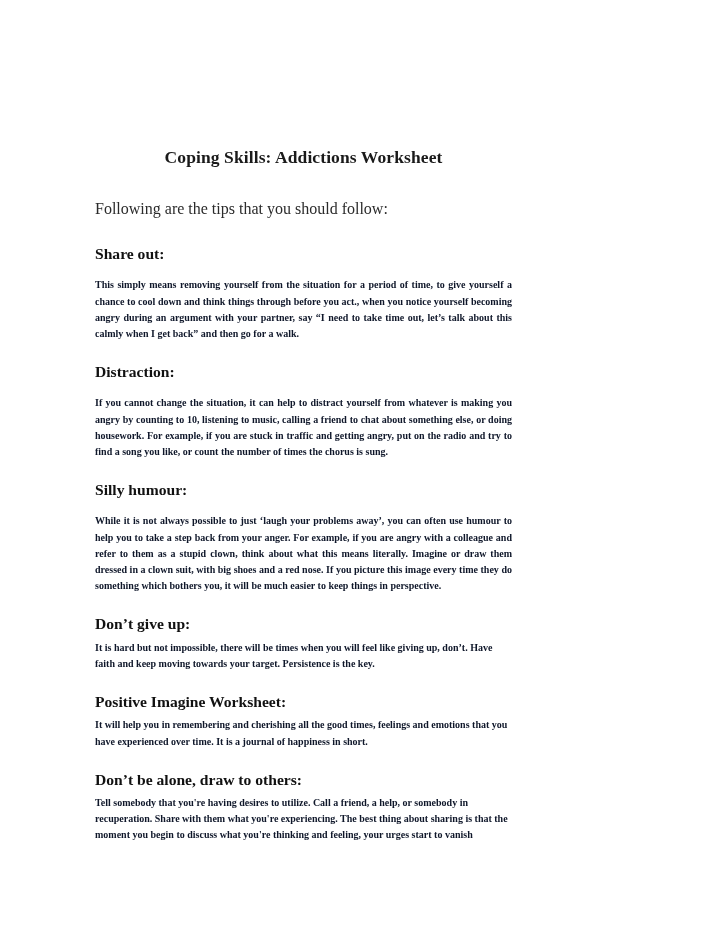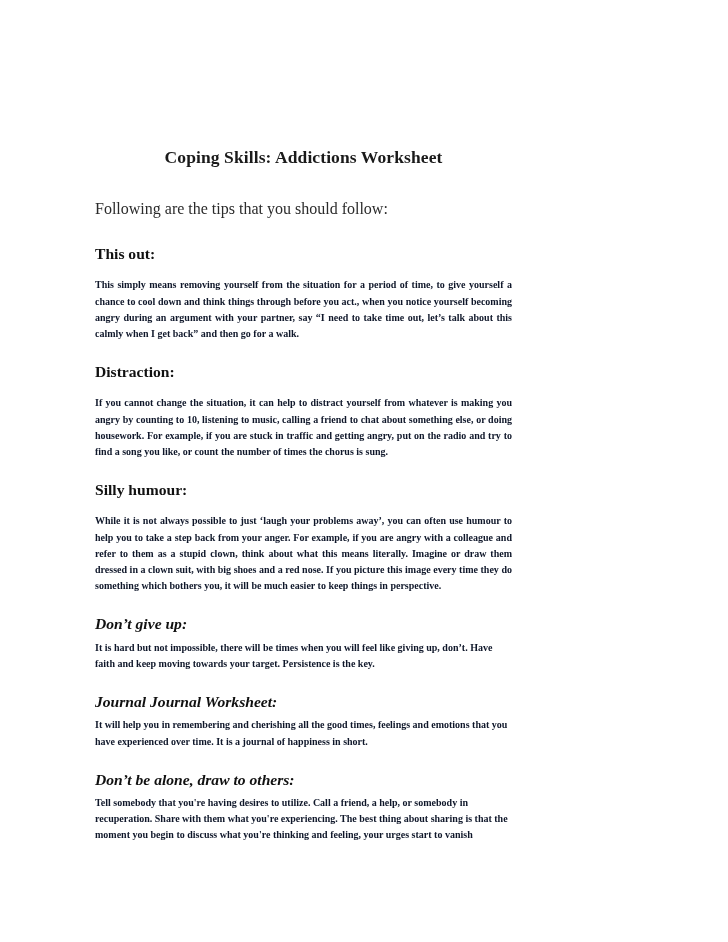--- a/index.html
+++ b/index.html
@@ -42,21 +42,20 @@
   }
   .sec-heading {
     font-weight: bold;
     font-size: 15.6px;
     color: #111111;
     margin: 0 0 13px 0;
     line-height: 1.3;
   }
   .sec-heading.tight {
     margin-bottom: 5px;
-    font-style: italic;
   }
   .sec-body {
     font-size: 10px;
     line-height: 1.62;
     text-align: justify;
     color: #0f172a;
     margin: 0 0 20px 0;
     font-weight: bold;
   }
   .sec-body.normal-align {
@@ -66,41 +65,41 @@
 </head>
 <body>
 
 <div class="page">
 
   <h1 class="doc-title">Coping Skills: Addictions Worksheet</h1>
 
   <p class="intro">Following are the tips that you should follow:</p>
 
   <div class="section">
-    <h2 class="sec-heading">This out:</h2>
+    <h2 class="sec-heading">Share out:</h2>
     <p class="sec-body">This simply means removing yourself from the situation for a period of time, to give yourself a chance to cool down and think things through before you act., when you notice yourself becoming angry during an argument with your partner, say “I need to take time out, let’s talk about this calmly when I get back” and then go for a walk.</p>
   </div>
 
   <div class="section">
     <h2 class="sec-heading">Distraction:</h2>
     <p class="sec-body">If you cannot change the situation, it can help to distract yourself from whatever is making you angry by counting to 10, listening to music, calling a friend to chat about something else, or doing housework. For example, if you are stuck in traffic and getting angry, put on the radio and try to find a song you like, or count the number of times the chorus is sung.</p>
   </div>
 
   <div class="section">
     <h2 class="sec-heading">Silly humour:</h2>
     <p class="sec-body">While it is not always possible to just ‘laugh your problems away’, you can often use humour to help you to take a step back from your anger. For example, if you are angry with a colleague and refer to them as a stupid clown, think about what this means literally. Imagine or draw them dressed in a clown suit, with big shoes and a red nose. If you picture this image every time they do something which bothers you, it will be much easier to keep things in perspective.</p>
   </div>
 
   <div class="section">
     <h2 class="sec-heading tight">Don’t give up:</h2>
     <p class="sec-body normal-align"> It is hard but not impossible, there will be times when you will feel like giving up, don’t. Have faith and keep moving towards your target. Persistence is the key.</p>
   </div>
 
   <div class="section">
-    <h2 class="sec-heading tight">Journal Journal Worksheet:</h2>
+    <h2 class="sec-heading tight">Positive Imagine Worksheet:</h2>
     <p class="sec-body normal-align"> It will help you in remembering and cherishing all the good times, feelings and emotions that you have experienced over time. It is a journal of happiness in short.</p>
   </div>
 
   <div class="section">
     <h2 class="sec-heading tight">Don’t be  alone, draw to others:</h2>
     <p class="sec-body normal-align">Tell somebody that you're having desires to utilize. Call a friend, a help, or somebody in recuperation. Share with them what you're experiencing. The best thing about sharing is that the moment you begin to discuss what you're thinking and feeling, your urges start to vanish</p>
   </div>
 
 </div>
 

